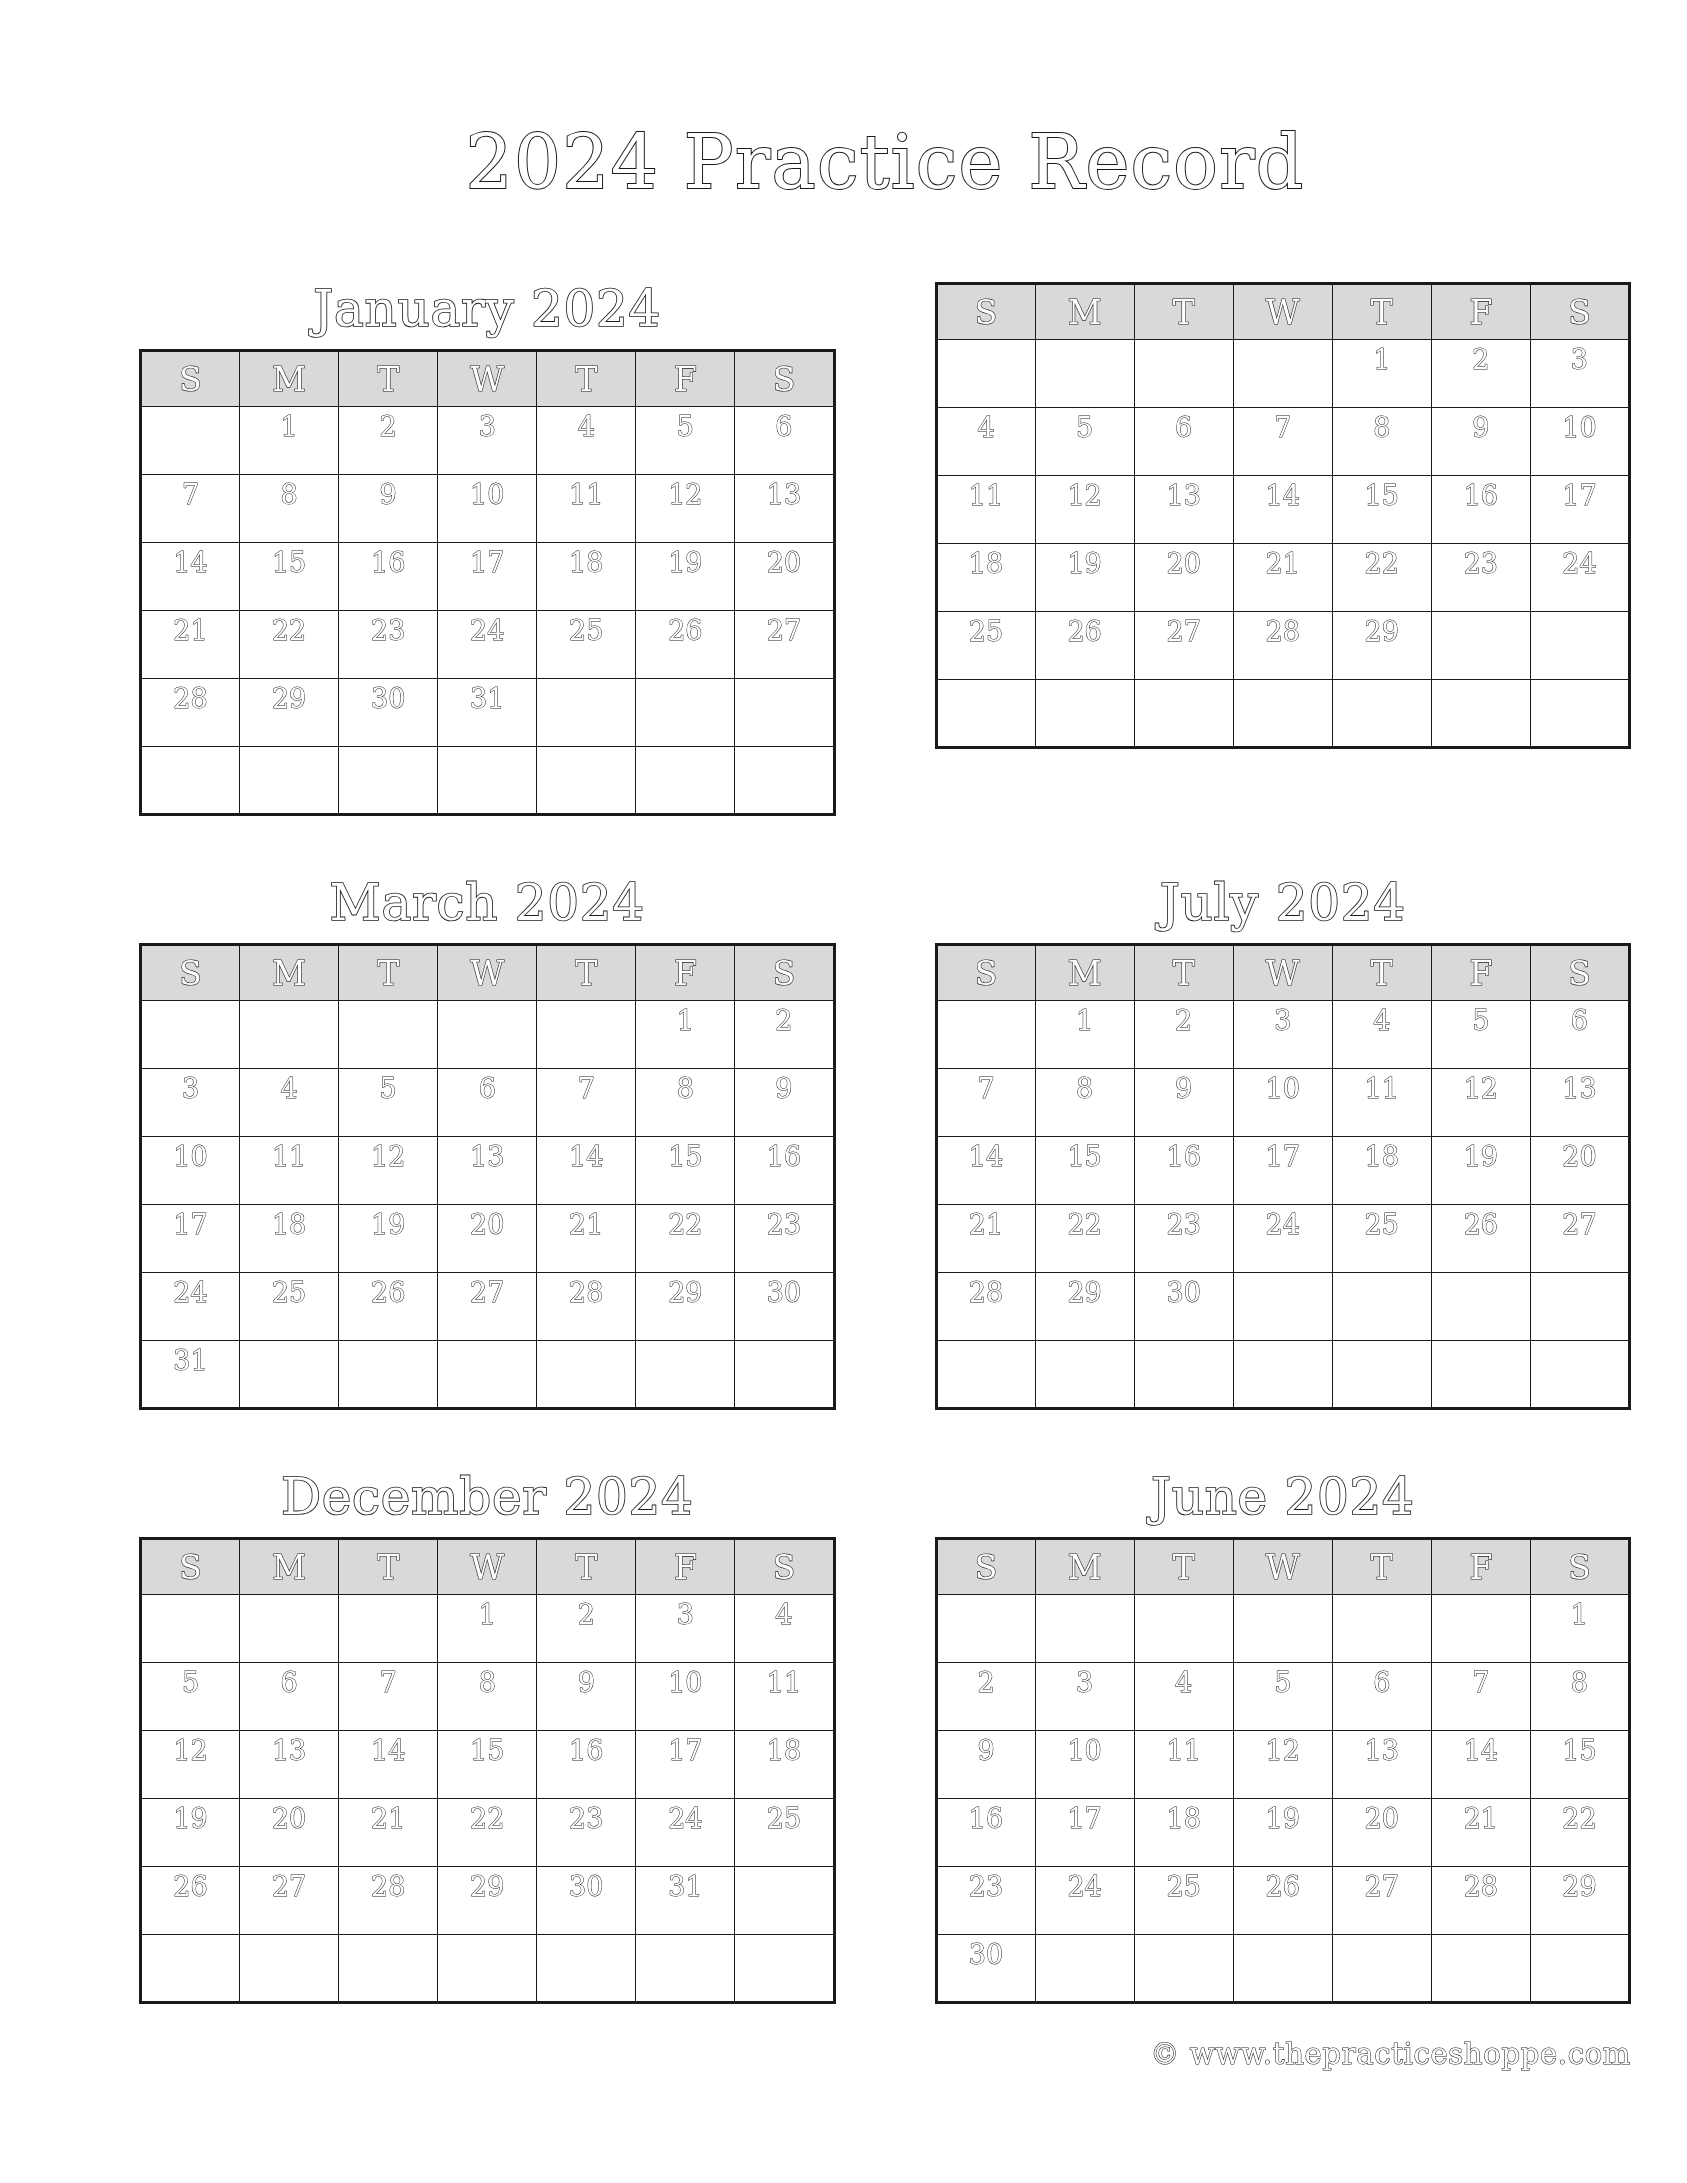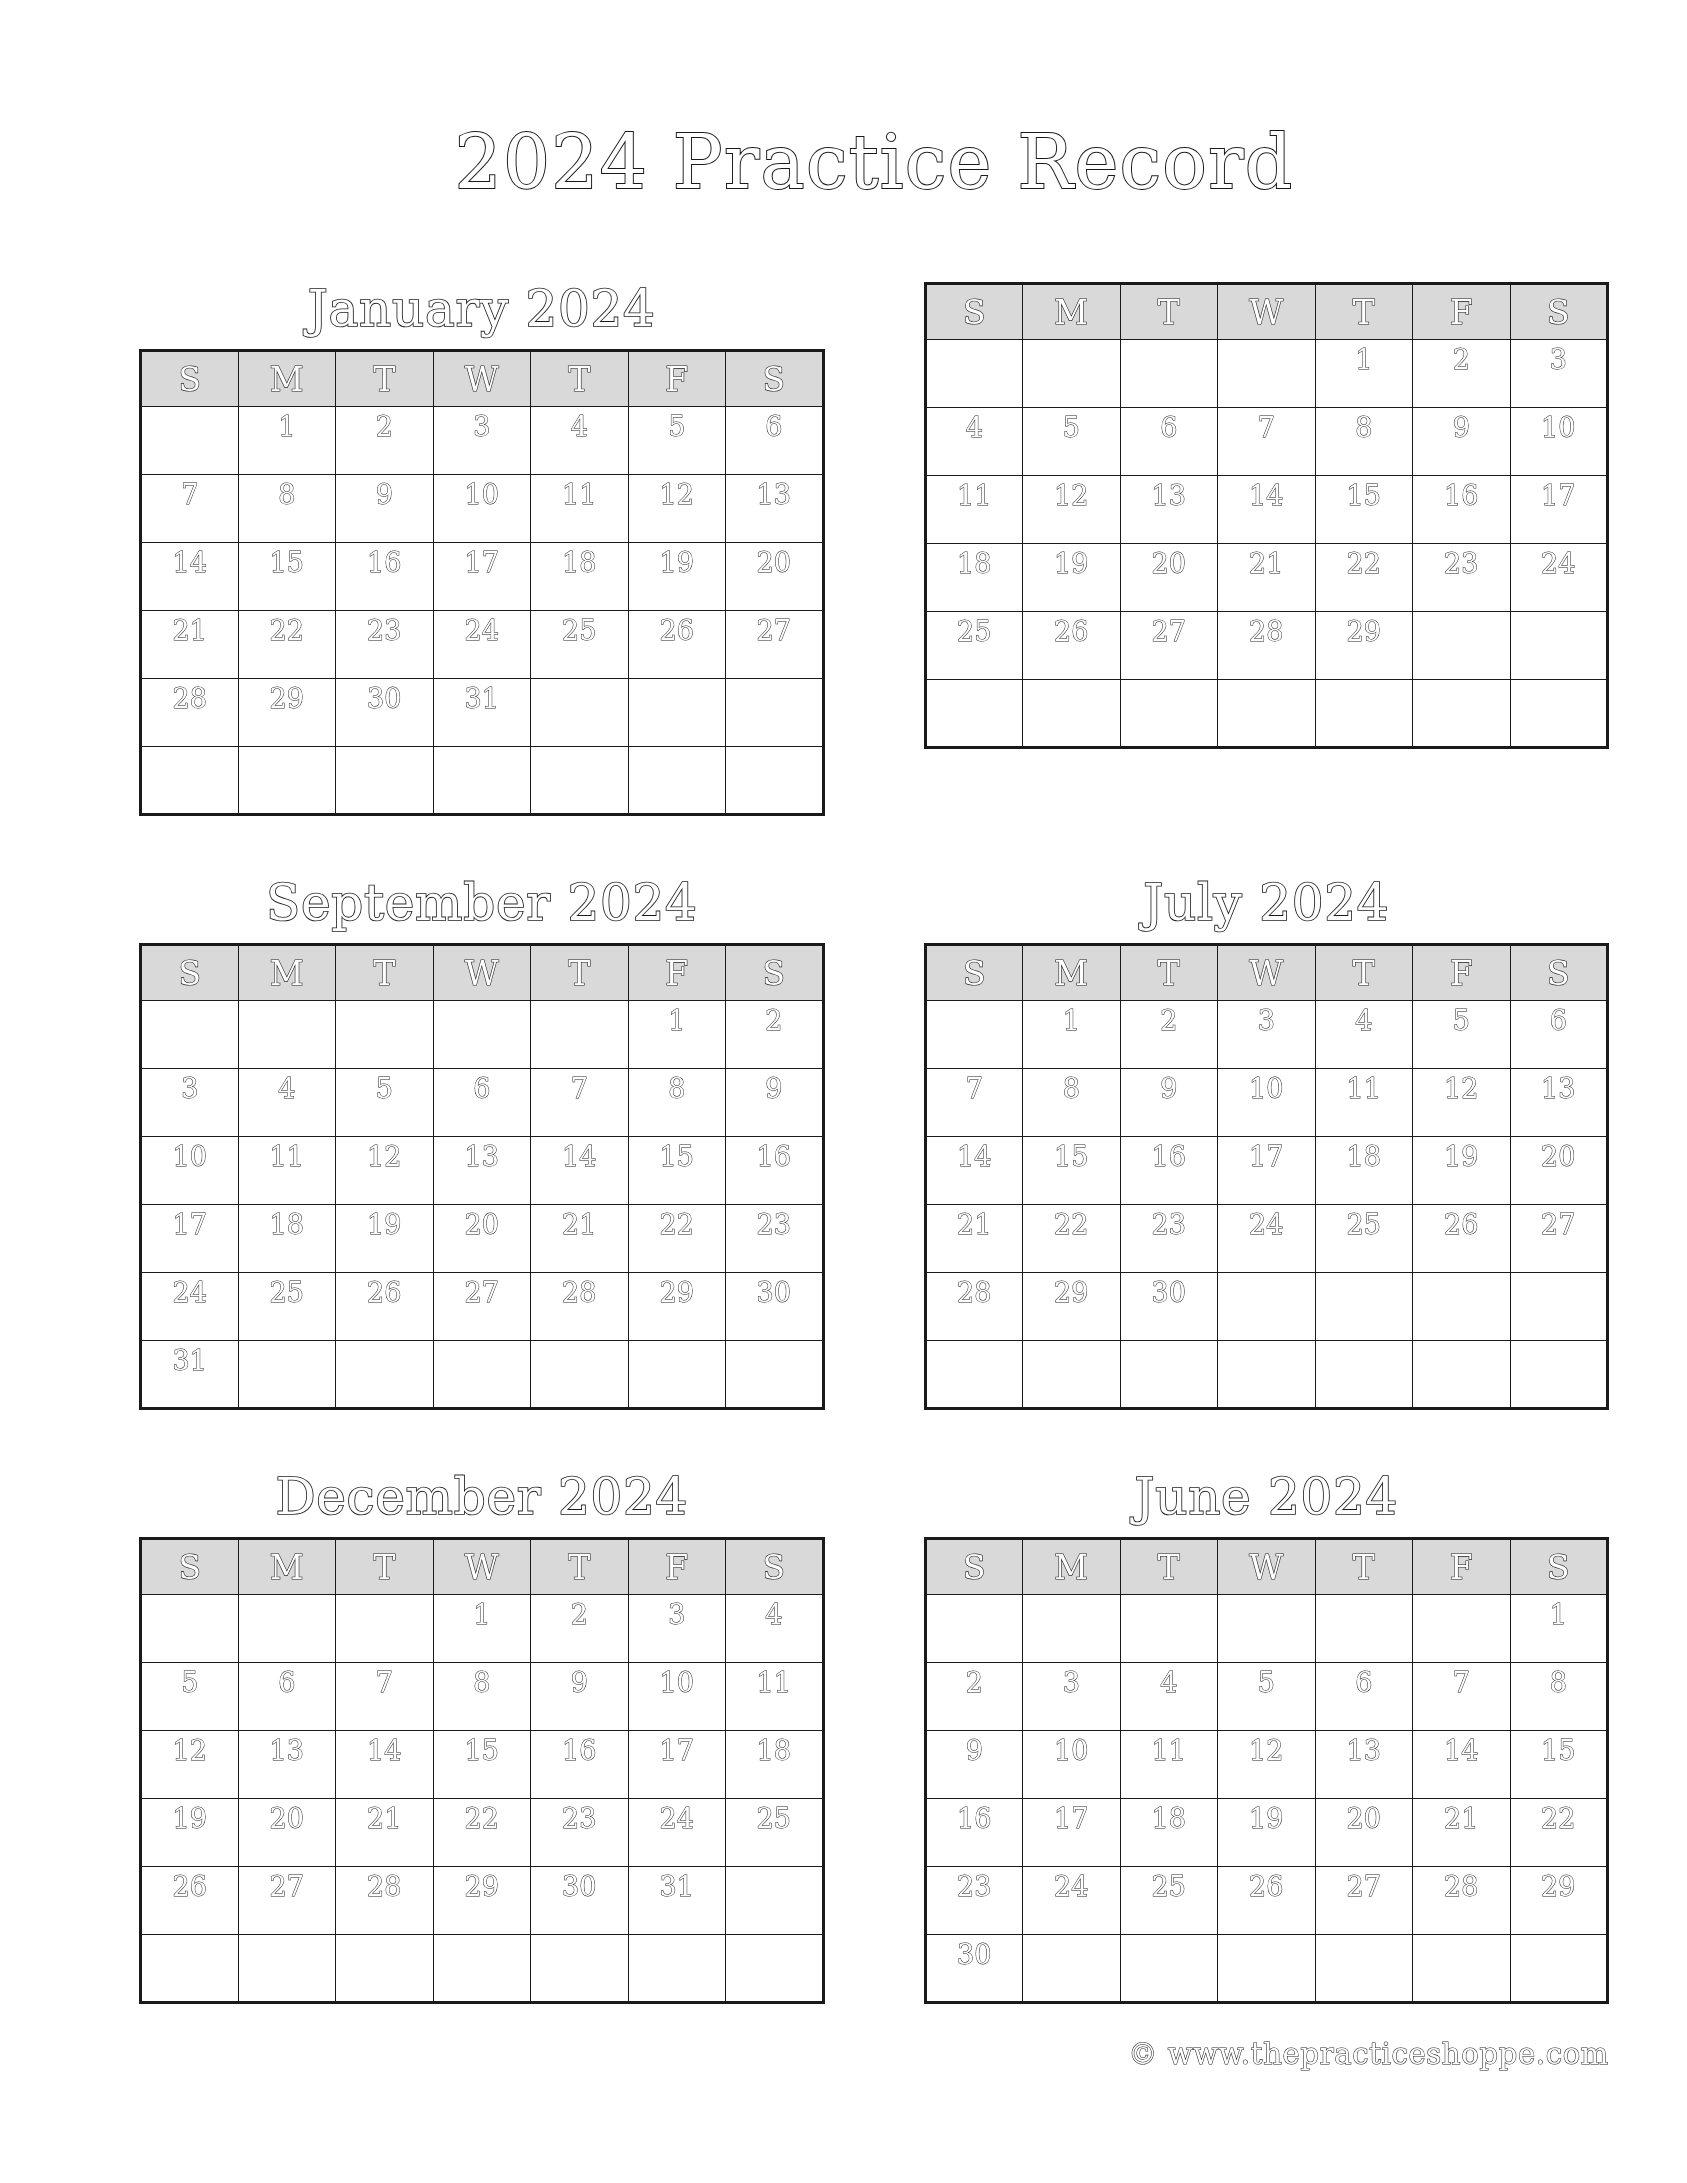--- a/index.html
+++ b/index.html
@@ -12,21 +12,21 @@
   body{
     width:1687px;
     min-height:2183px;
     background:var(--bg);
     font-family:"DejaVu Serif","Liberation Serif",serif;
     color:var(--ink);
   }
   .page{
     width:1687px;
     min-height:2183px;
-    padding:122px 78px 40px 139px;
+    padding:122px 56px 40px 139px;
   }
   
   .inkline{
     color:var(--ink);
     -webkit-text-fill-color:#ffffff;
     paint-order:stroke fill;
   }
   .page-title{
     font-size:74px;
     line-height:1.1;
@@ -231,21 +231,21 @@
               <td class="inkline"></td>
               <td class="inkline"></td>
               <td class="inkline"></td>
               <td class="inkline"></td>
               <td class="inkline"></td>
             </tr>
           </tbody>
         </table>
       </section>
       <section class="calendar">
-        <h2 class="month-title inkline">September 2024</h2>
+        <h2 class="month-title inkline">March 2024</h2>
         <table class="month-grid">
           <thead>
             <tr>
               <th class="inkline">S</th>
               <th class="inkline">M</th>
               <th class="inkline">T</th>
               <th class="inkline">W</th>
               <th class="inkline">T</th>
               <th class="inkline">F</th>
               <th class="inkline">S</th>

